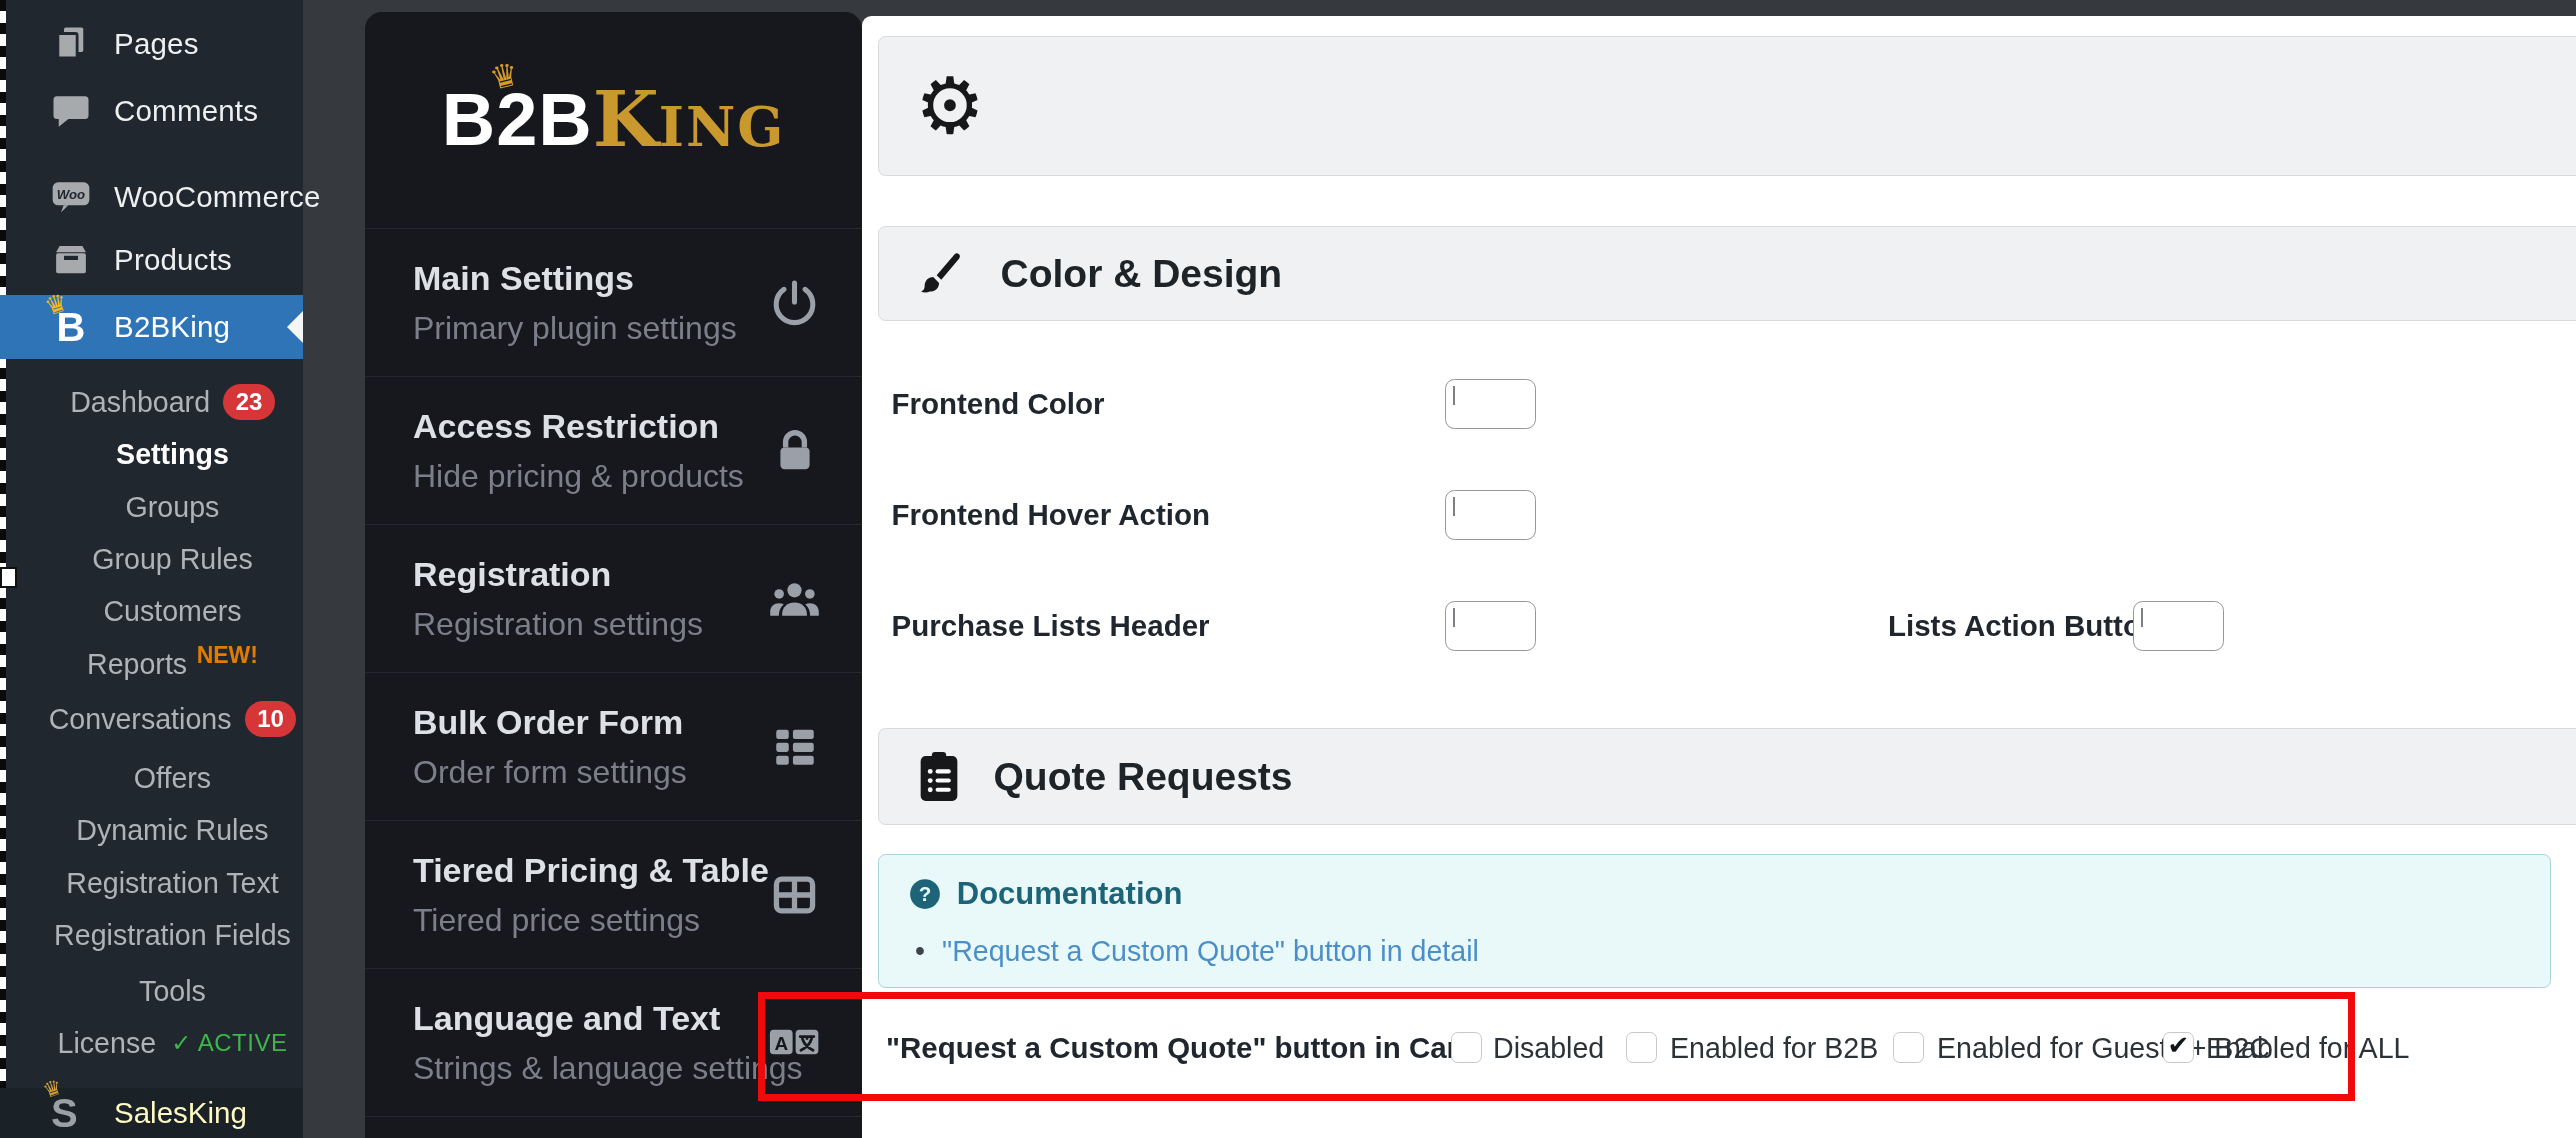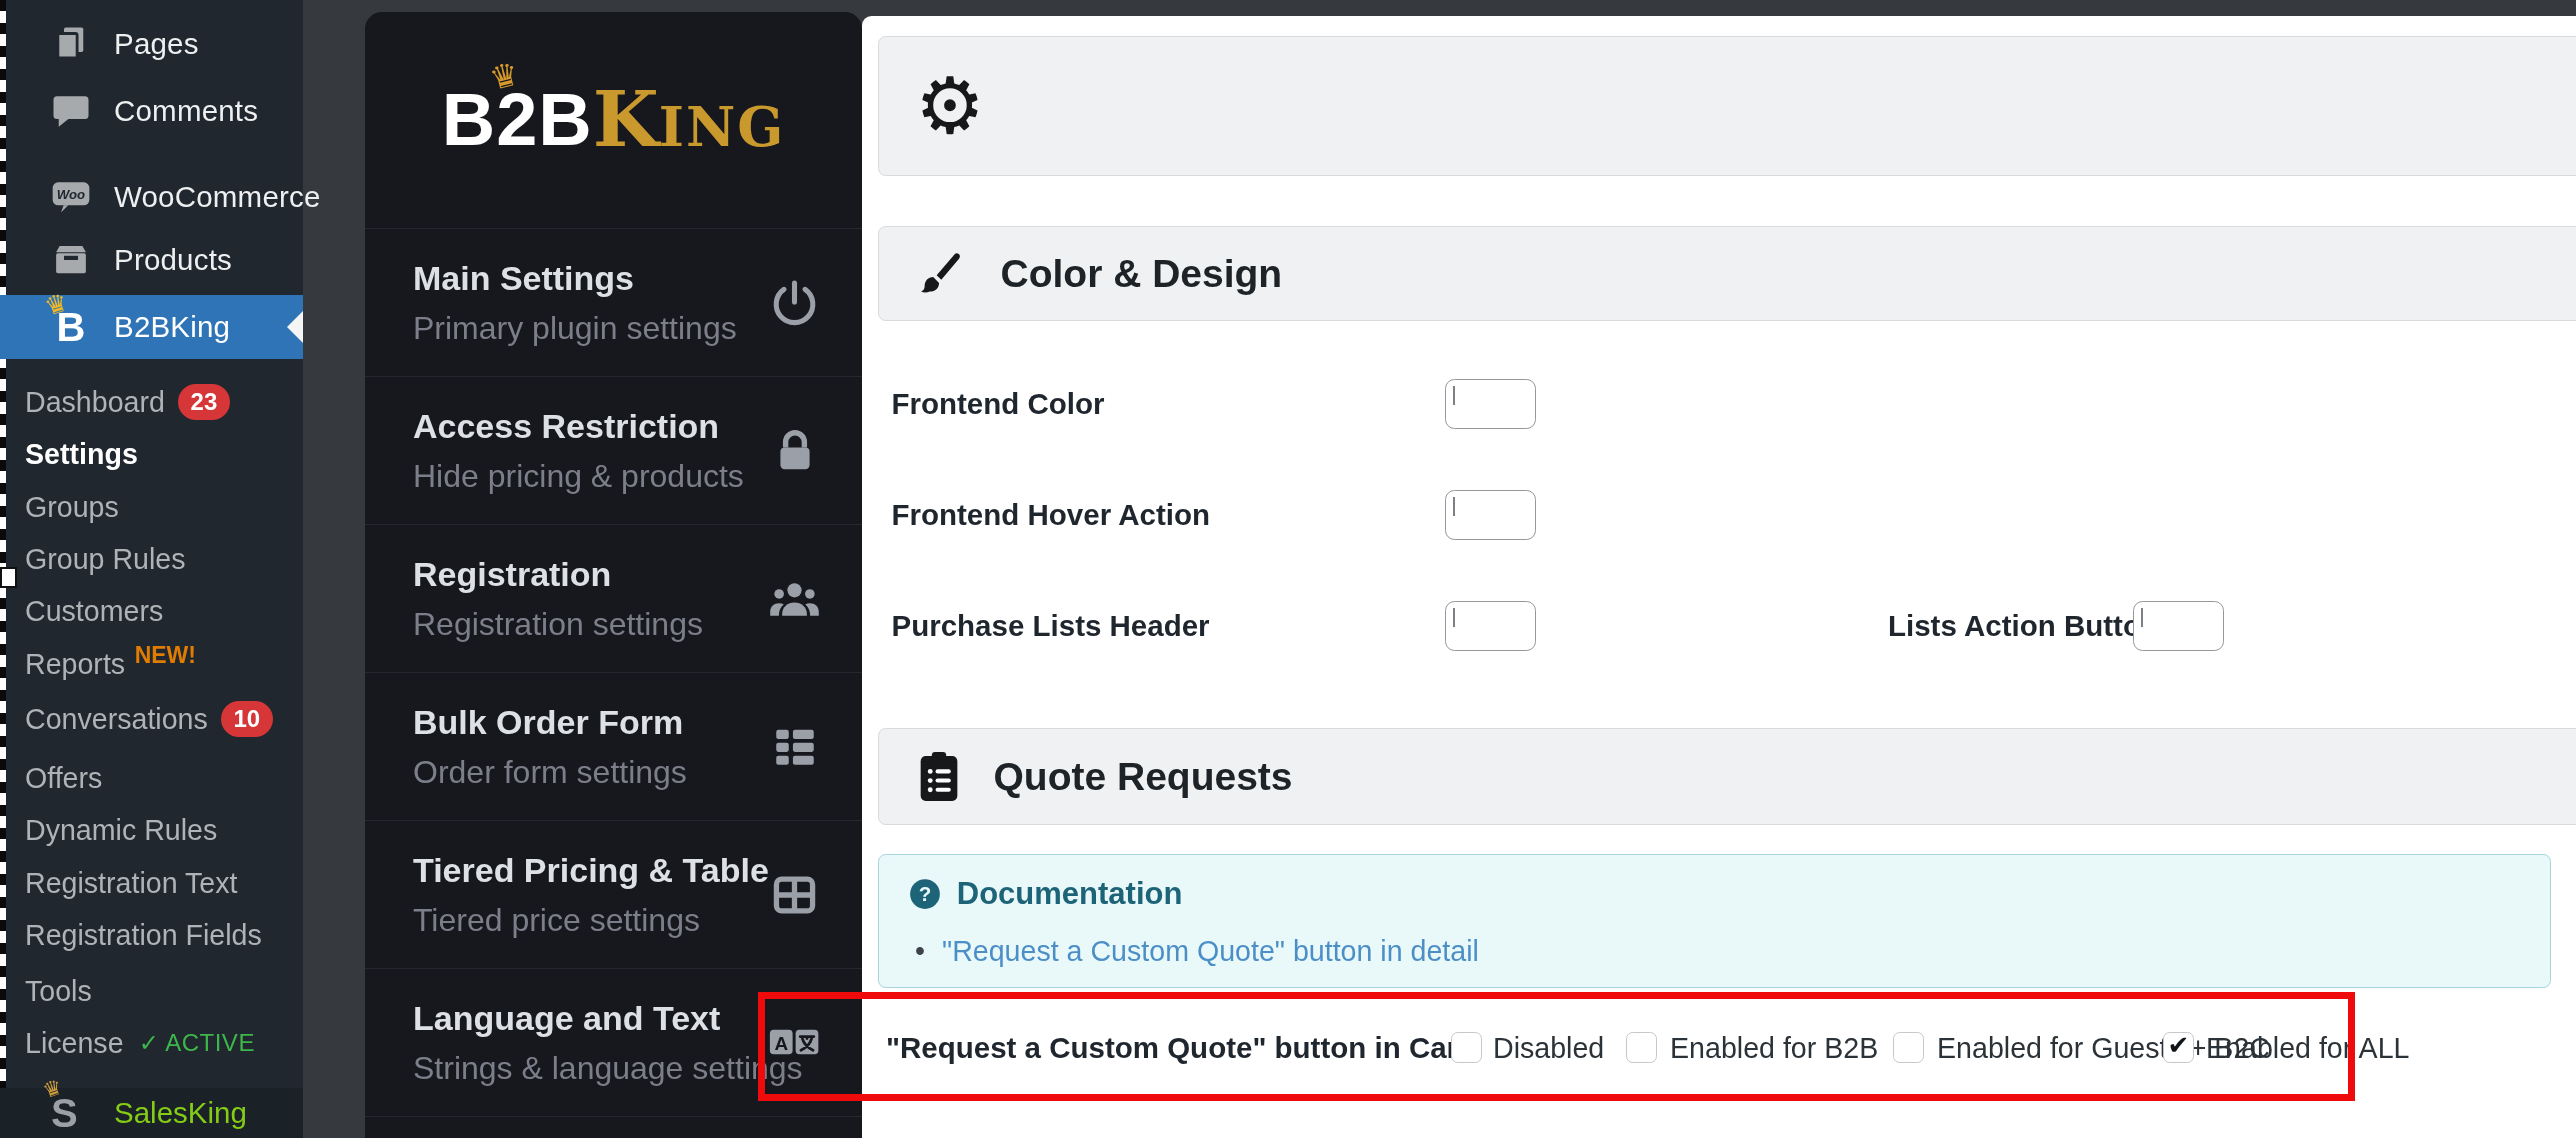--- a/index.html
+++ b/index.html
@@ -17,31 +17,31 @@
   .wp-item .wp-label { position:absolute; left:114px; font-size:29.5px; color:#eeeff0; letter-spacing:0.2px; }
   .wp-item.active { background:#2e74b6; }
   .wp-item.active .wp-label { color:#fff; font-weight:500; }
   .wp-arrow { position:absolute; right:0; top:50%; transform:translateY(-50%); width:0; height:0;
               border-top:16px solid transparent; border-bottom:16px solid transparent; border-right:16px solid #f5f5f5; }
   .b2b-ic { position:relative; font-weight:800; font-size:40px; color:#fff; line-height:1; }
   .b2b-ic .crown, .sk-ic .crown { position:absolute; left:-11.4px; top:-15.2px; font-size:25px; color:#f5b921; transform:rotate(-18deg); }
   .sk-ic { position:relative; font-weight:800; font-size:40px; color:#9aa0a6; line-height:1; }
   .sk-ic .crown { color:#cf9e3c; font-size:21px; left:-7.6px; top:-13.3px; }
 
-  .wp-sub { position:absolute; left:0; width:320px; height:52px; display:flex; align-items:center; cursor:pointer; }
+  .wp-sub { position:absolute; left:0; width:320px; height:52px; display:flex; align-items:center; cursor:pointer;justify-content:center; }
   .wp-sub .wp-sublabel { margin-left:25px; font-size:28.6px; color:#aeb3b8; }
   .wp-sub.current .wp-sublabel { color:#ffffff; font-weight:700; }
   .badge { margin-left:13.3px; background:#d63638; color:#fff; font-size:24px; font-weight:700;
            padding:2.9px 12.4px; border-radius:19px; line-height:1.3; }
   .tag-new { margin-left:9.5px; color:#e07c02; font-size:23px; font-weight:700; position:relative; top:-8.6px; }
   .tag-active { margin-left:15.2px; color:#3db64a; font-size:24px; font-weight:400; letter-spacing:0.5px; }
   .wp-footer-item { position:absolute; left:0; top:1088px; width:303px; height:50px; background:#1a2127;
                     display:flex; align-items:center; cursor:pointer; }
   .wp-footer-item .wp-icon { position:absolute; left:51px; }
-  .wp-footer-item .wp-label { position:absolute; left:114px; font-size:29.5px; color:#84cc16; }
+  .wp-footer-item .wp-label { position:absolute; left:114px; font-size:29.5px; color:#fef9c3; }
 
   
   .panel { position:absolute; left:365px; top:12.4px; width:497px; height:1126px; background:#17171e;
            border-radius:17px 17px 0 0; z-index:3; }
   .logo { position:absolute; top:0; left:0; width:497px; height:216px; display:flex; align-items:center; justify-content:center; }
   .logo-b2b { font-size:74px; font-weight:800; color:#ffffff; letter-spacing:1px; line-height:1; }
   .logo-two { position:relative; display:inline-block; }
   .logo-two .crown { position:absolute; left:-5.7px; top:-23px; font-size:32px; color:#d59a2b; transform:rotate(-14deg); }
   .logo-king { color:#c9992e; font-family:"DejaVu Serif","Liberation Serif",serif; font-weight:600; line-height:1; }
   .logo-k { font-size:76px; }

